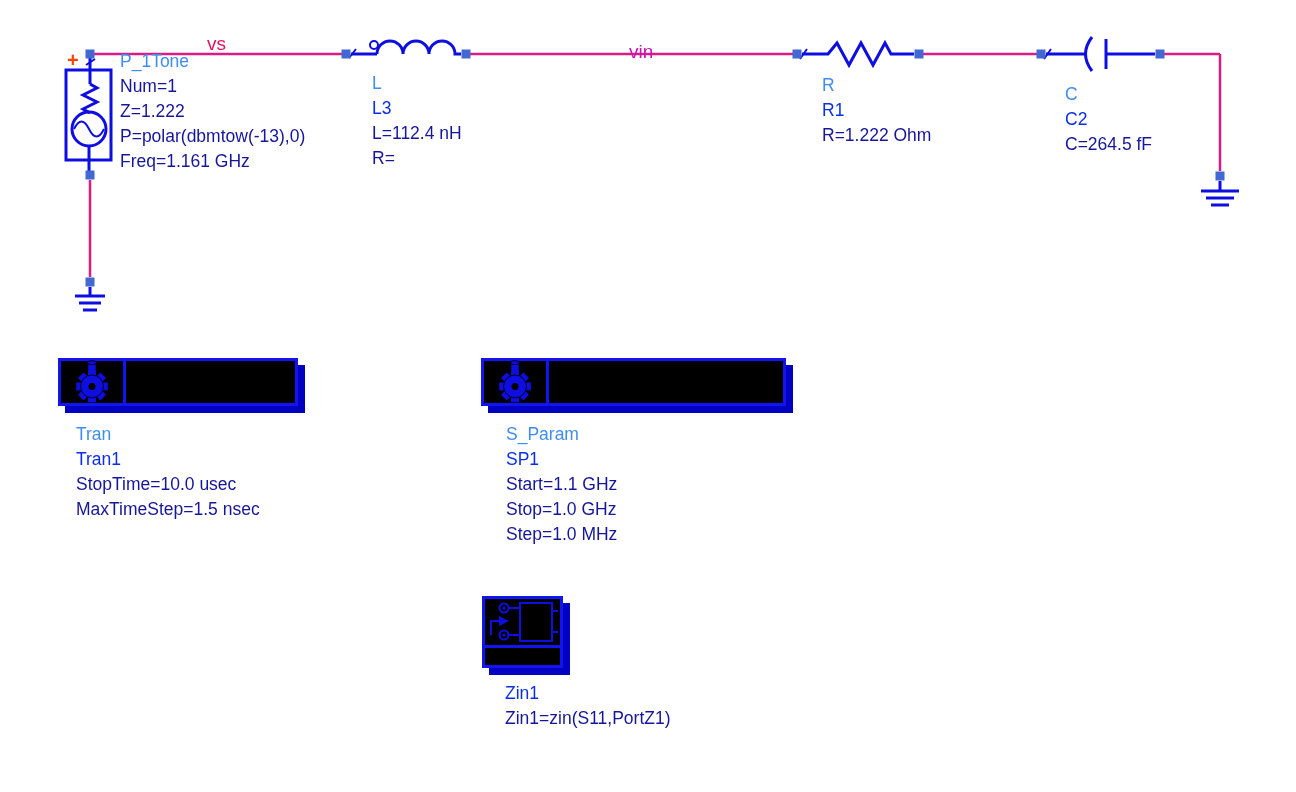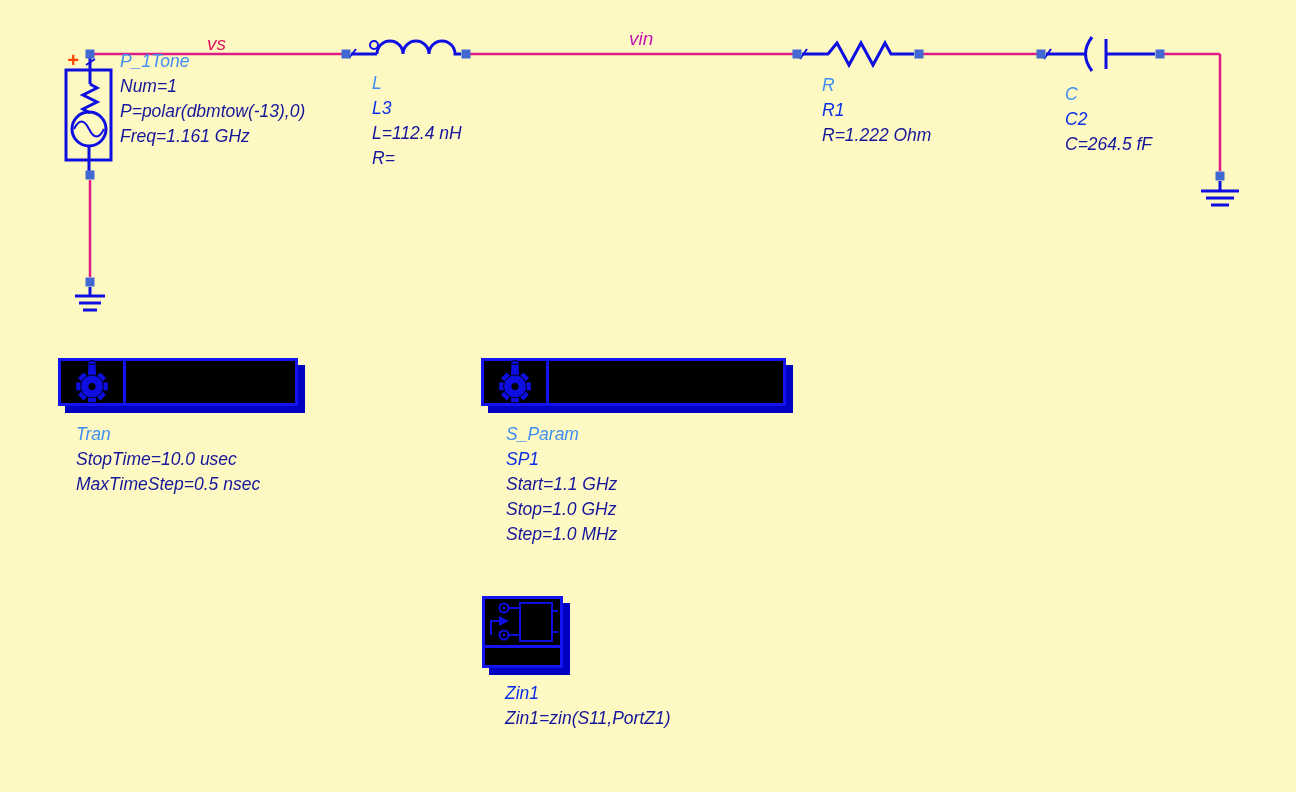--- a/index.html
+++ b/index.html
@@ -16,36 +16,36 @@
   .sym-thin{stroke:var(--symbol);stroke-width:2;fill:none;}
   .sym-fill{fill:var(--symbol);}
   .wire{stroke:var(--wire);stroke-width:2.5;fill:none;}
   .pin{fill:var(--pin);}
   .labels{position:absolute;font-size:17.5px;line-height:25px;white-space:nowrap;}
   .labels .t{color:var(--type);}
   .labels .n{color:var(--inst);}
   .labels .p{color:var(--param);}
   .net{position:absolute;font-size:19px;white-space:nowrap;}
   .net-vs{left:207px;top:33px;color:var(--net-vs);}
-  .net-vin{left:629px;top:28px;color:var(--net-vin);}
+  .net-vin{left:629px;top:41px;color:var(--net-vin);}
   .plus{position:absolute;left:67px;top:49px;color:var(--plus);font-size:20px;font-weight:bold;}
   .simblock{position:absolute;}
   .blk-shadow{position:absolute;background:var(--box-shadow);}
   .blk-box{position:absolute;background:var(--bg);border:3px solid var(--box-border);display:flex;}
   .gear-cell{width:62px;border-right:3px solid var(--box-border);display:flex;
     align-items:center;justify-content:center;}
   .gear-body{flex:1;}
   .zin-box{position:absolute;background:var(--bg);border:3px solid var(--box-border);}
   .zin-top{height:46px;border-bottom:3px solid var(--box-border);position:relative;}
   .zin-bottom{height:17px;}
 </style>
 </head>
 <body>
 
-<div id="canvas" style="background: #fef9c3; font-style: italic;">
+<div id="canvas" style="background: #ffffff;">
 
   <svg class="overlay" width="1296" height="792" viewBox="0 0 1296 792">
 
     <g>
       <line class="wire" x1="94" y1="54" x2="342" y2="54"></line>
     </g>
     <g>
       <line class="wire" x1="470" y1="54" x2="794" y2="54"></line>
     </g>
     <g>
@@ -117,20 +117,21 @@
     </g>
   </svg>
 
   <div class="net net-vs">vs</div>
   <div class="net net-vin">vin</div>
   <div class="plus">+</div>
 
   <div class="labels" style="left:120px;top:49px">
     <div class="t">P_1Tone</div>
     <div class="p">Num=1</div>
+    <div class="p">Z=1.222</div>
     <div class="p">P=polar(dbmtow(-13),0)</div>
     <div class="p">Freq=1.161 GHz</div>
   </div>
 
   <div class="labels" style="left:372px;top:71px">
     <div class="t">L</div>
     <div class="n">L3</div>
     <div class="p">L=112.4 nH</div>
     <div class="p">R=</div>
   </div>
@@ -168,22 +169,23 @@
             <circle class="sym-fill" r="13" stroke="#000" stroke-width="1"></circle>
             <circle r="4" fill="#000"></circle>
           </g>
         </svg>
       </div>
       <div class="gear-body"></div>
     </div>
   </div>
   <div class="labels" style="left:76px;top:422px">
     <div class="t">Tran</div>
+    <div class="n">Tran1</div>
     <div class="p">StopTime=10.0 usec</div>
-    <div class="p">MaxTimeStep=0.5 nsec</div>
+    <div class="p">MaxTimeStep=1.5 nsec</div>
   </div>
 
   <div class="simblock">
     <div class="blk-shadow" style="left:488px;top:365px;width:305px;height:48px"></div>
     <div class="blk-box" style="left:481px;top:358px;width:299px;height:42px">
       <div class="gear-cell">
         <svg width="50" height="44" viewBox="0 0 56 50">
           <g transform="translate(28,30)">
             <rect class="sym-fill" x="-5" y="-27" width="10" height="14" stroke="#000" stroke-width="1.5"></rect>
             <ellipse class="sym-fill" cx="0" cy="-27" rx="5" ry="2.2" stroke="#000" stroke-width="1"></ellipse>

